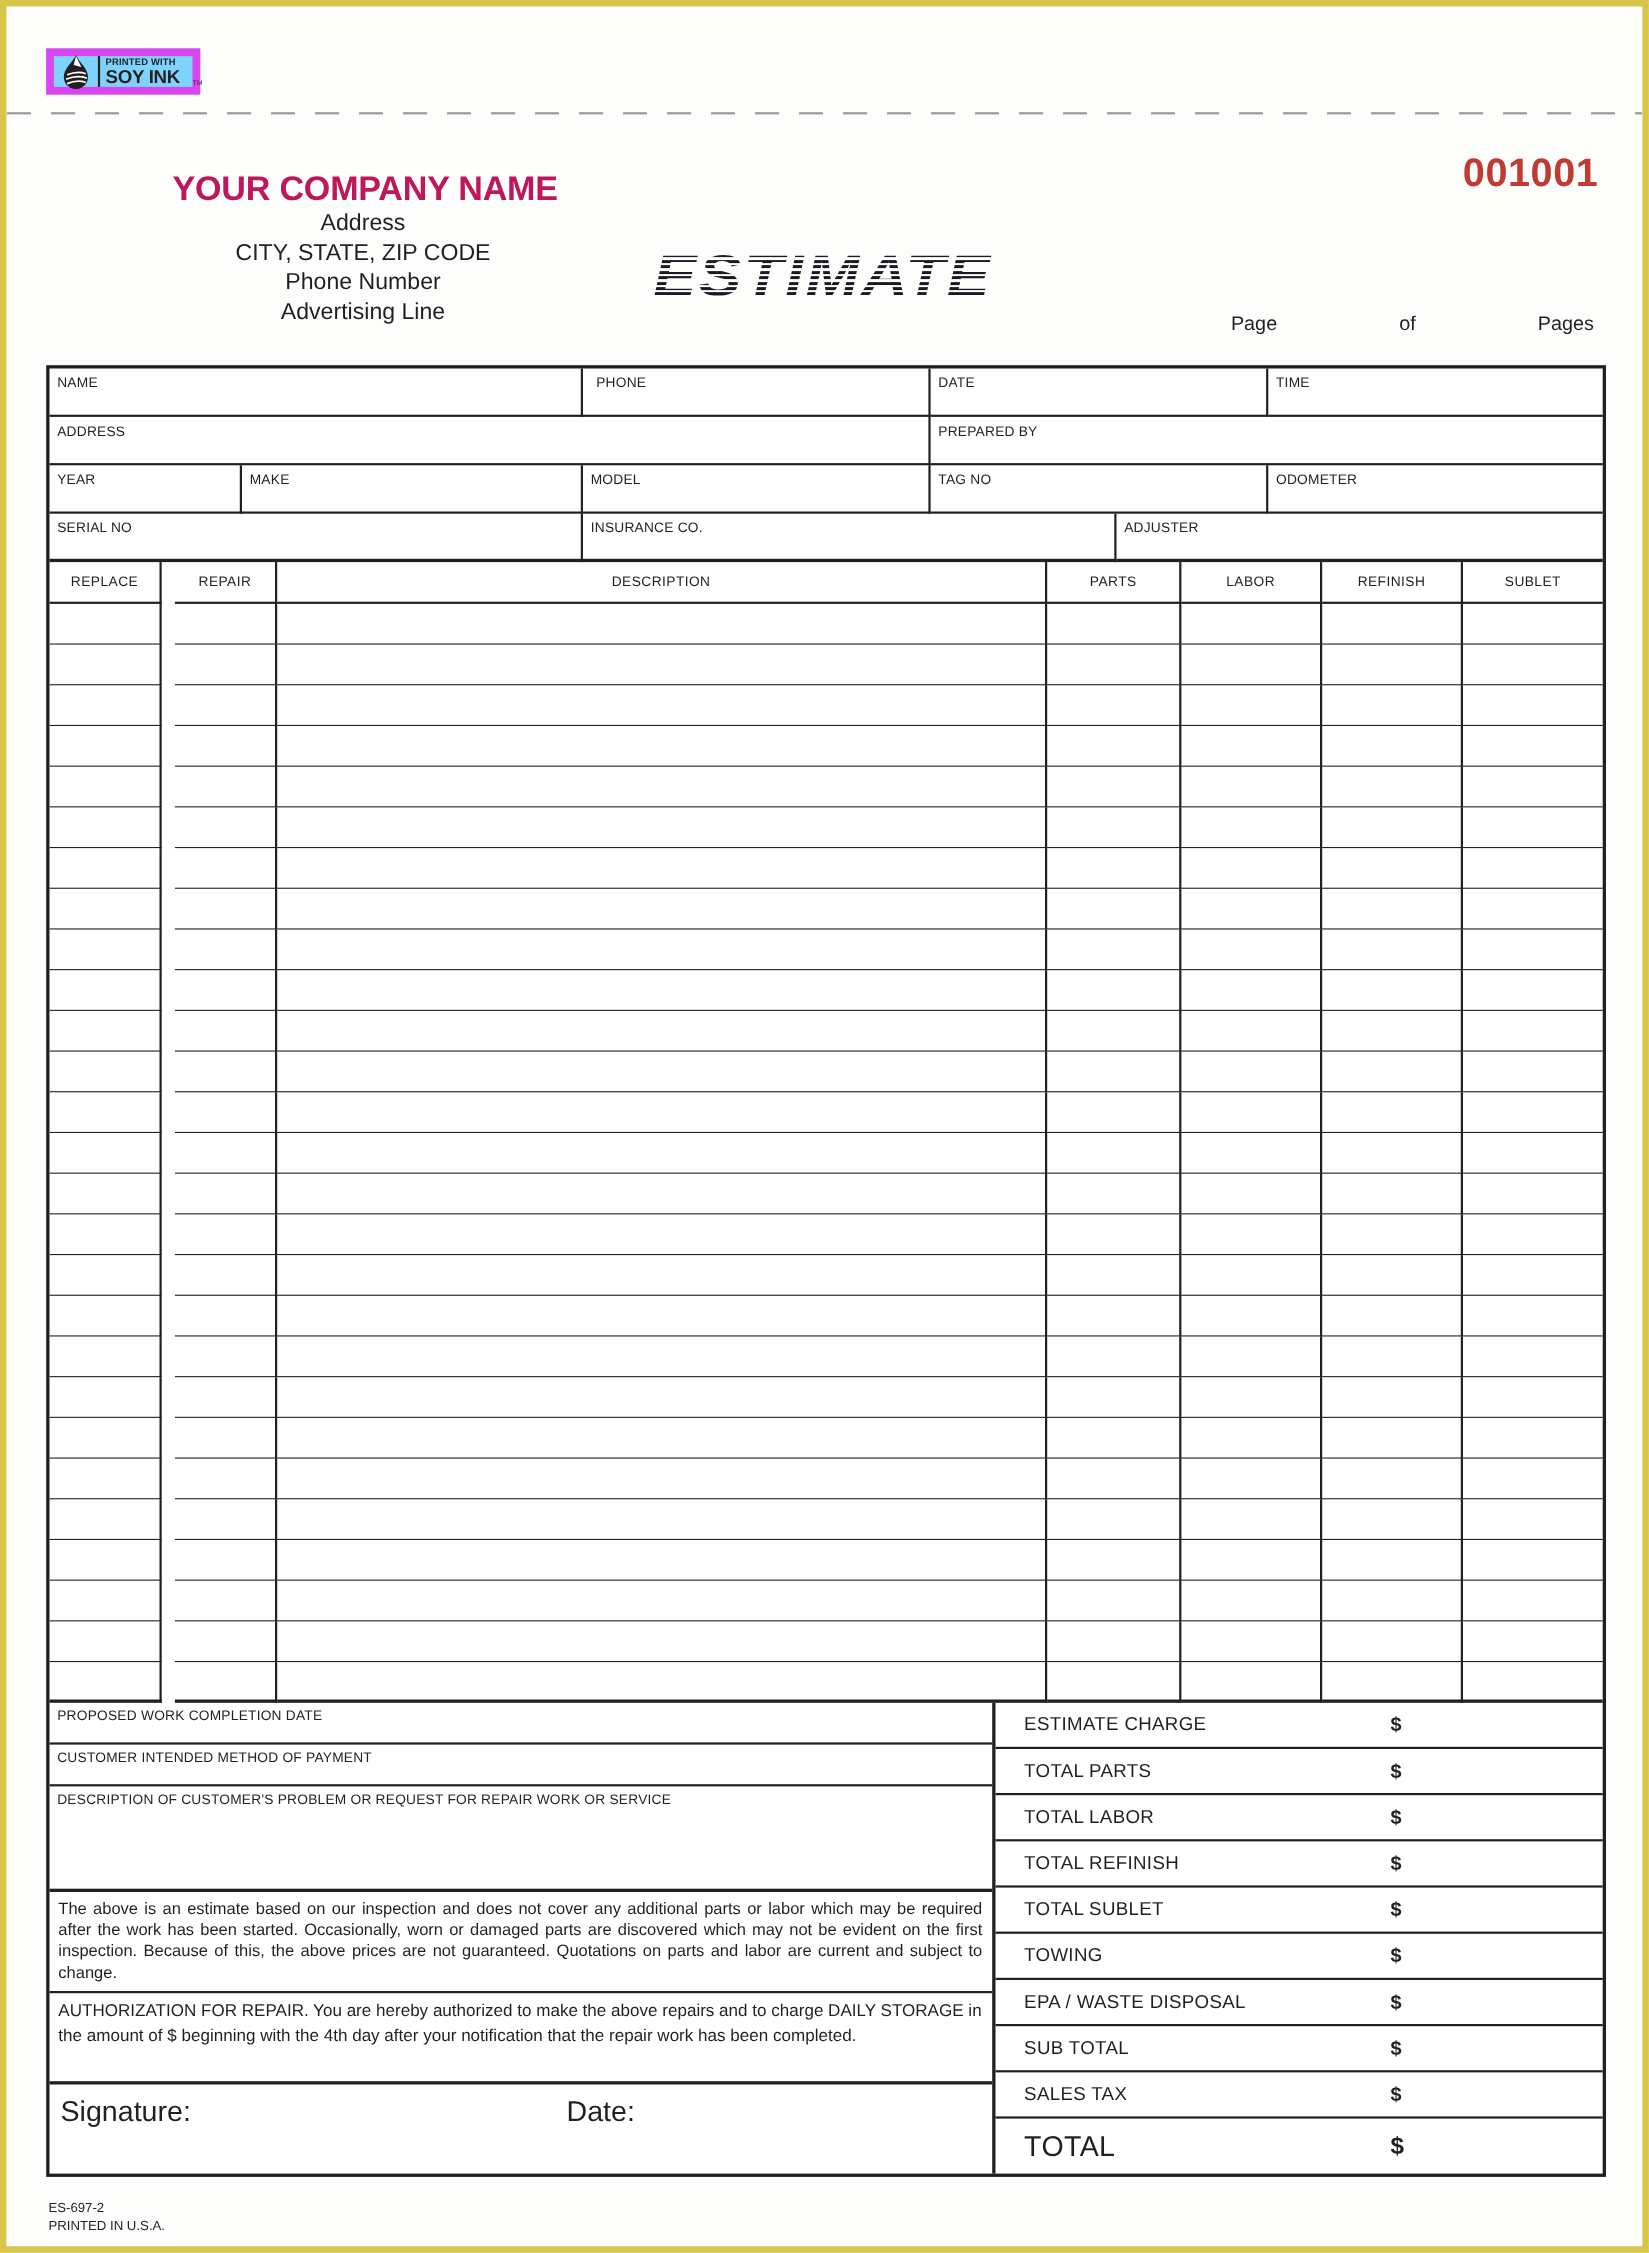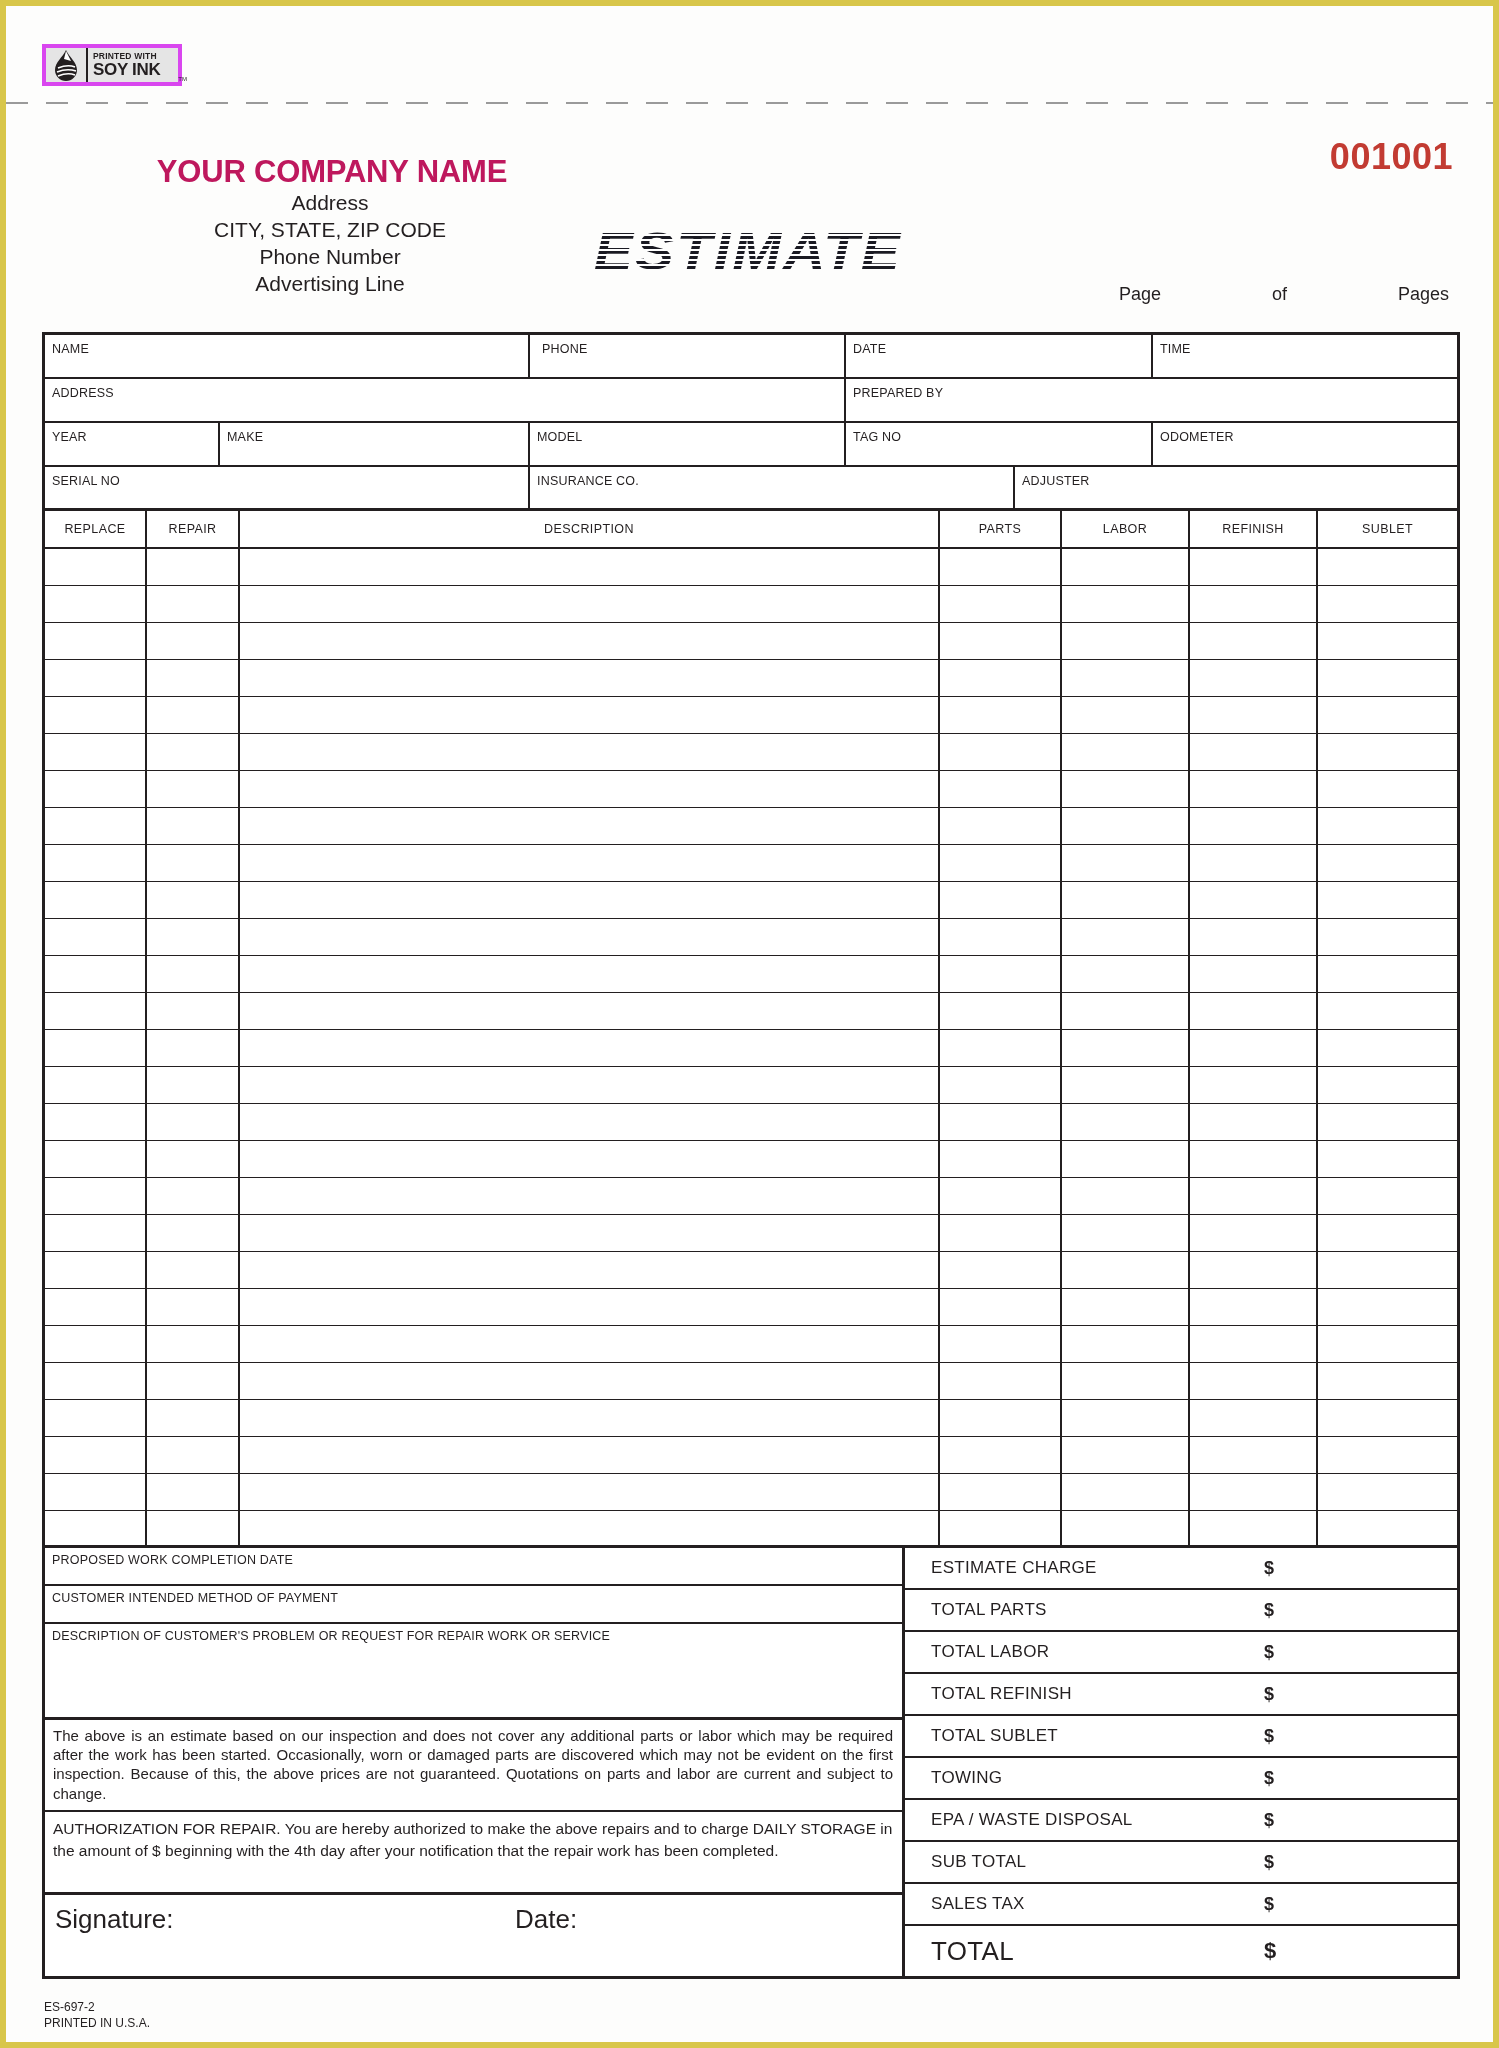--- a/index.html
+++ b/index.html
@@ -24,24 +24,24 @@
     background: #fdfdfc;
   }
 
   
   .soy-logo {
     position: absolute;
     left: 36px;
     top: 38px;
     width: 140px;
     height: 42px;
-    border: 4px solid #d946ef;
+    border: 7px solid #d946ef;
     display: flex;
     align-items: stretch;
-    background: #e5e5e5;
+    background: #7dd3fc;
   }
   .soy-drop {
     width: 42px;
     border-right: 2px solid #231f20;
     display: flex;
     align-items: center;
     justify-content: center;
   }
   .soy-drop svg { display: block; }
   .soy-txt {
@@ -204,21 +204,21 @@
     display: flex;
     align-items: center;
     justify-content: center;
     font-size: 12.5px;
     color: #231f20;
     letter-spacing: .4px;
   }
   .th:last-child { border-right: none; }
 
   .col-replace  { width: 102px; }
-  .col-repair   { width: 93px; }
+  .col-repair   { width: 93px; margin-left: 12px; }
   .col-desc     { width: 700px; }
   .col-parts    { width: 122px; }
   .col-labor    { width: 128px; }
   .col-refinish { width: 128px; }
   .col-sublet   { flex: 1; }
 
   .td {
     border-right: 2px solid #231f20;
     border-bottom: 1.5px solid #231f20;
     height: 100%;

